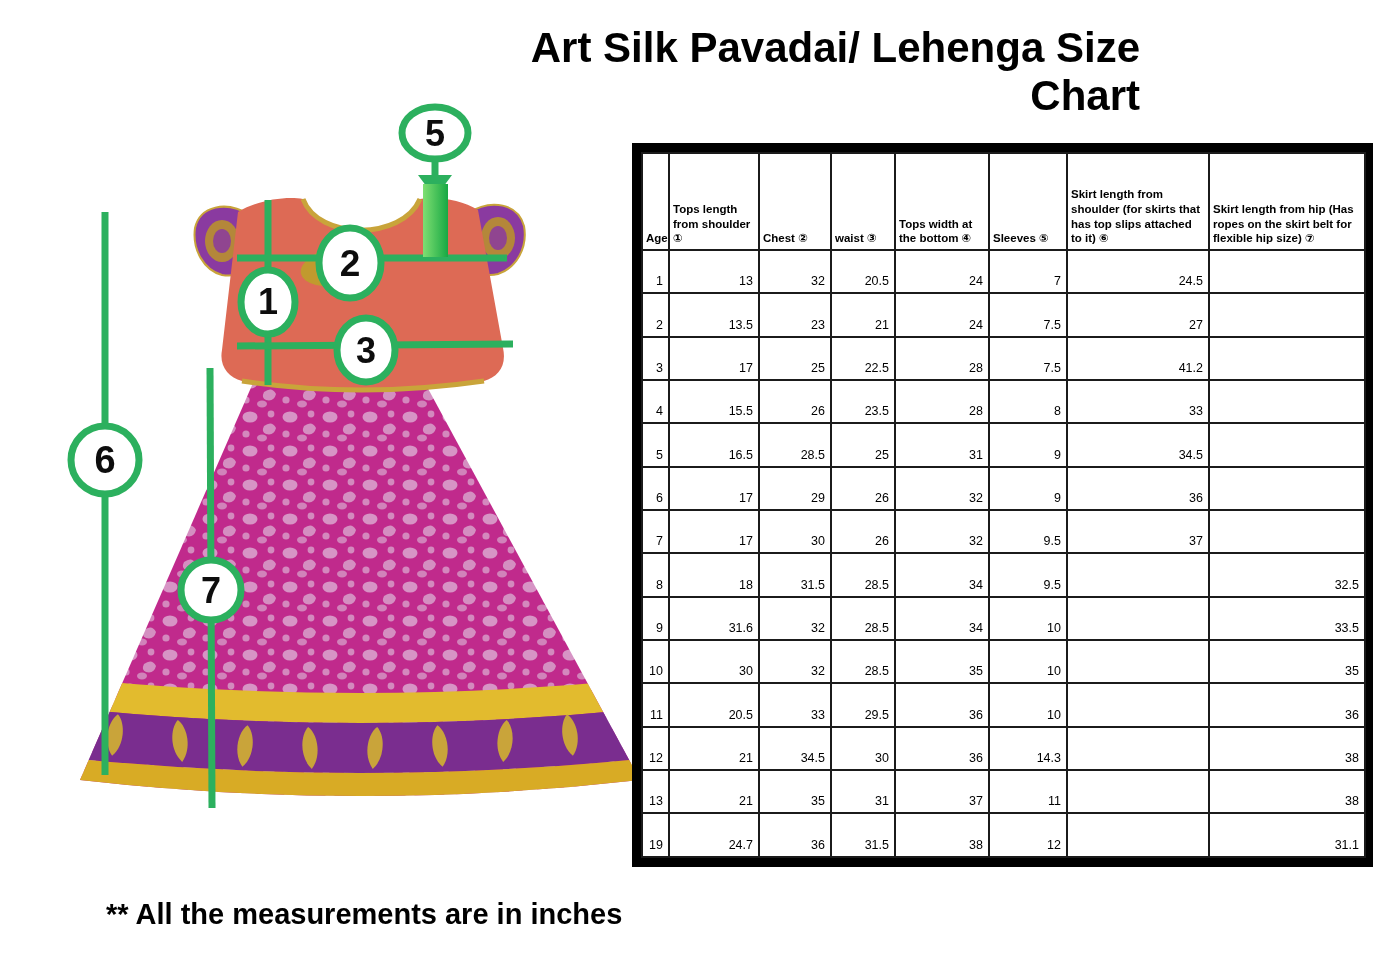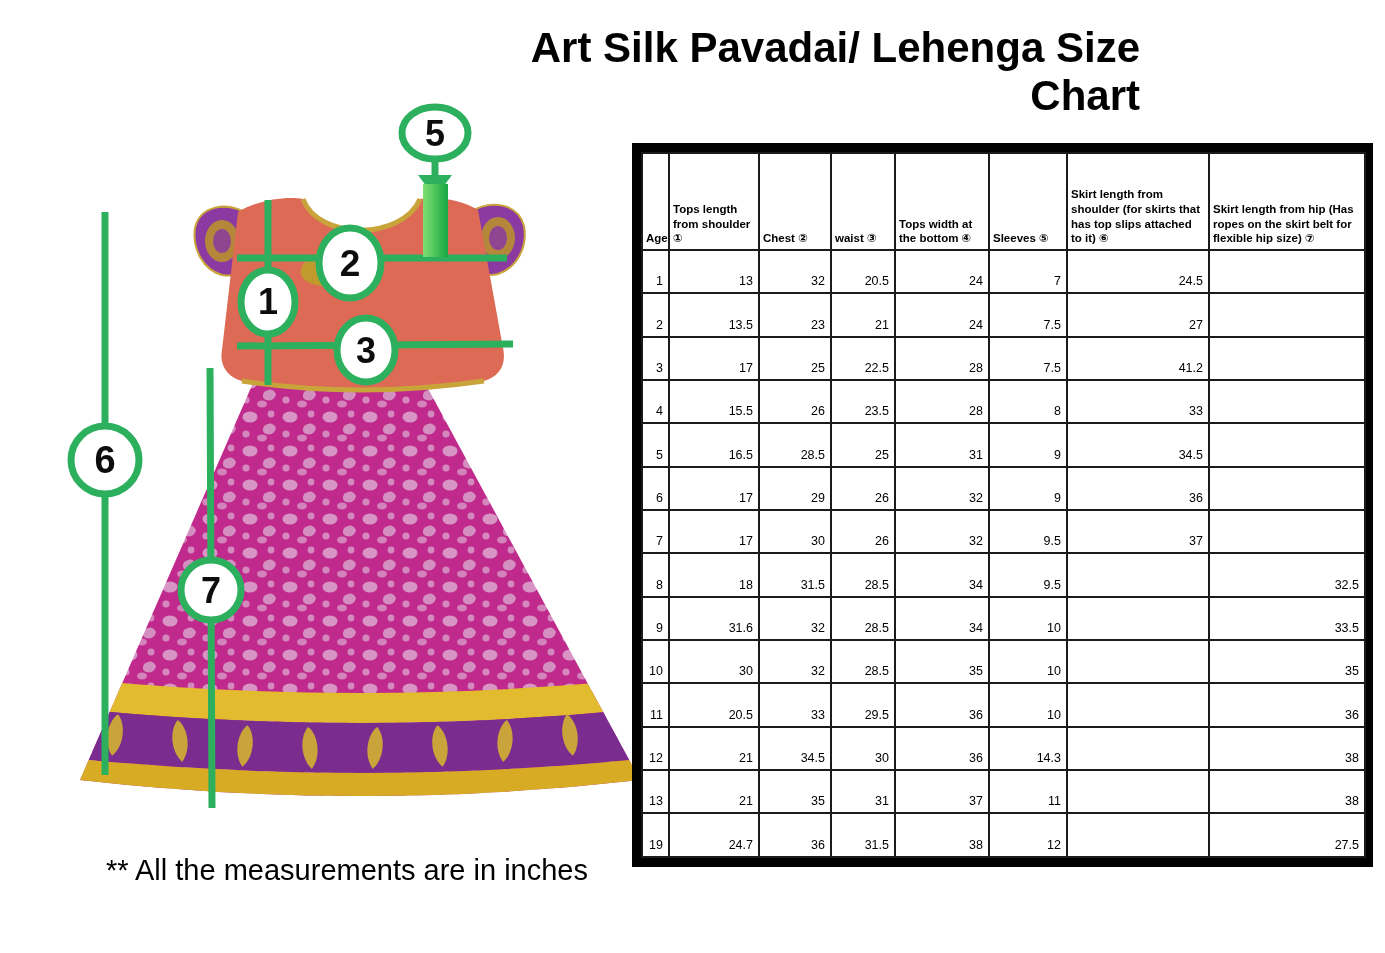--- a/index.html
+++ b/index.html
@@ -24,21 +24,21 @@
   table.size th{
     text-align:left;vertical-align:bottom;font-size:11.5px;font-weight:bold;
     line-height:1.28;padding:2px 3px 3px 3px;
   }
   table.size thead tr{height:97px;}
   table.size td{
     text-align:right;vertical-align:bottom;font-size:12.5px;
     padding:2px 5px 4px 2px;height:43px;
   }
   .footnote{
-    position:absolute;left:106px;top:854px;font-size:29px;font-weight:normal;z-index:2;
+    position:absolute;left:106px;top:898px;font-size:29px;font-weight:bold;z-index:2;
   }
   .marker-text{font-family:"Liberation Sans","DejaVu Sans",sans-serif;font-weight:bold;fill:#0d0d0d;}
 </style>
 </head>
 <body>
 
 <div class="title">Art Silk Pavadai/ Lehenga Size Chart</div>
 
 <svg class="dress-svg" width="1385" height="953" viewBox="0 0 1385 953">
   <defs>
@@ -301,19 +301,19 @@
           <td>38</td>
         </tr>
         <tr>
           <td>19</td>
           <td>24.7</td>
           <td>36</td>
           <td>31.5</td>
           <td>38</td>
           <td>12</td>
           <td></td>
-          <td>27.5</td>
+          <td>31.1</td>
         </tr>
       </tbody>
   </table>
 </div>
 
 <div class="footnote">** All the measurements are in inches</div>
 
 </body></html>

